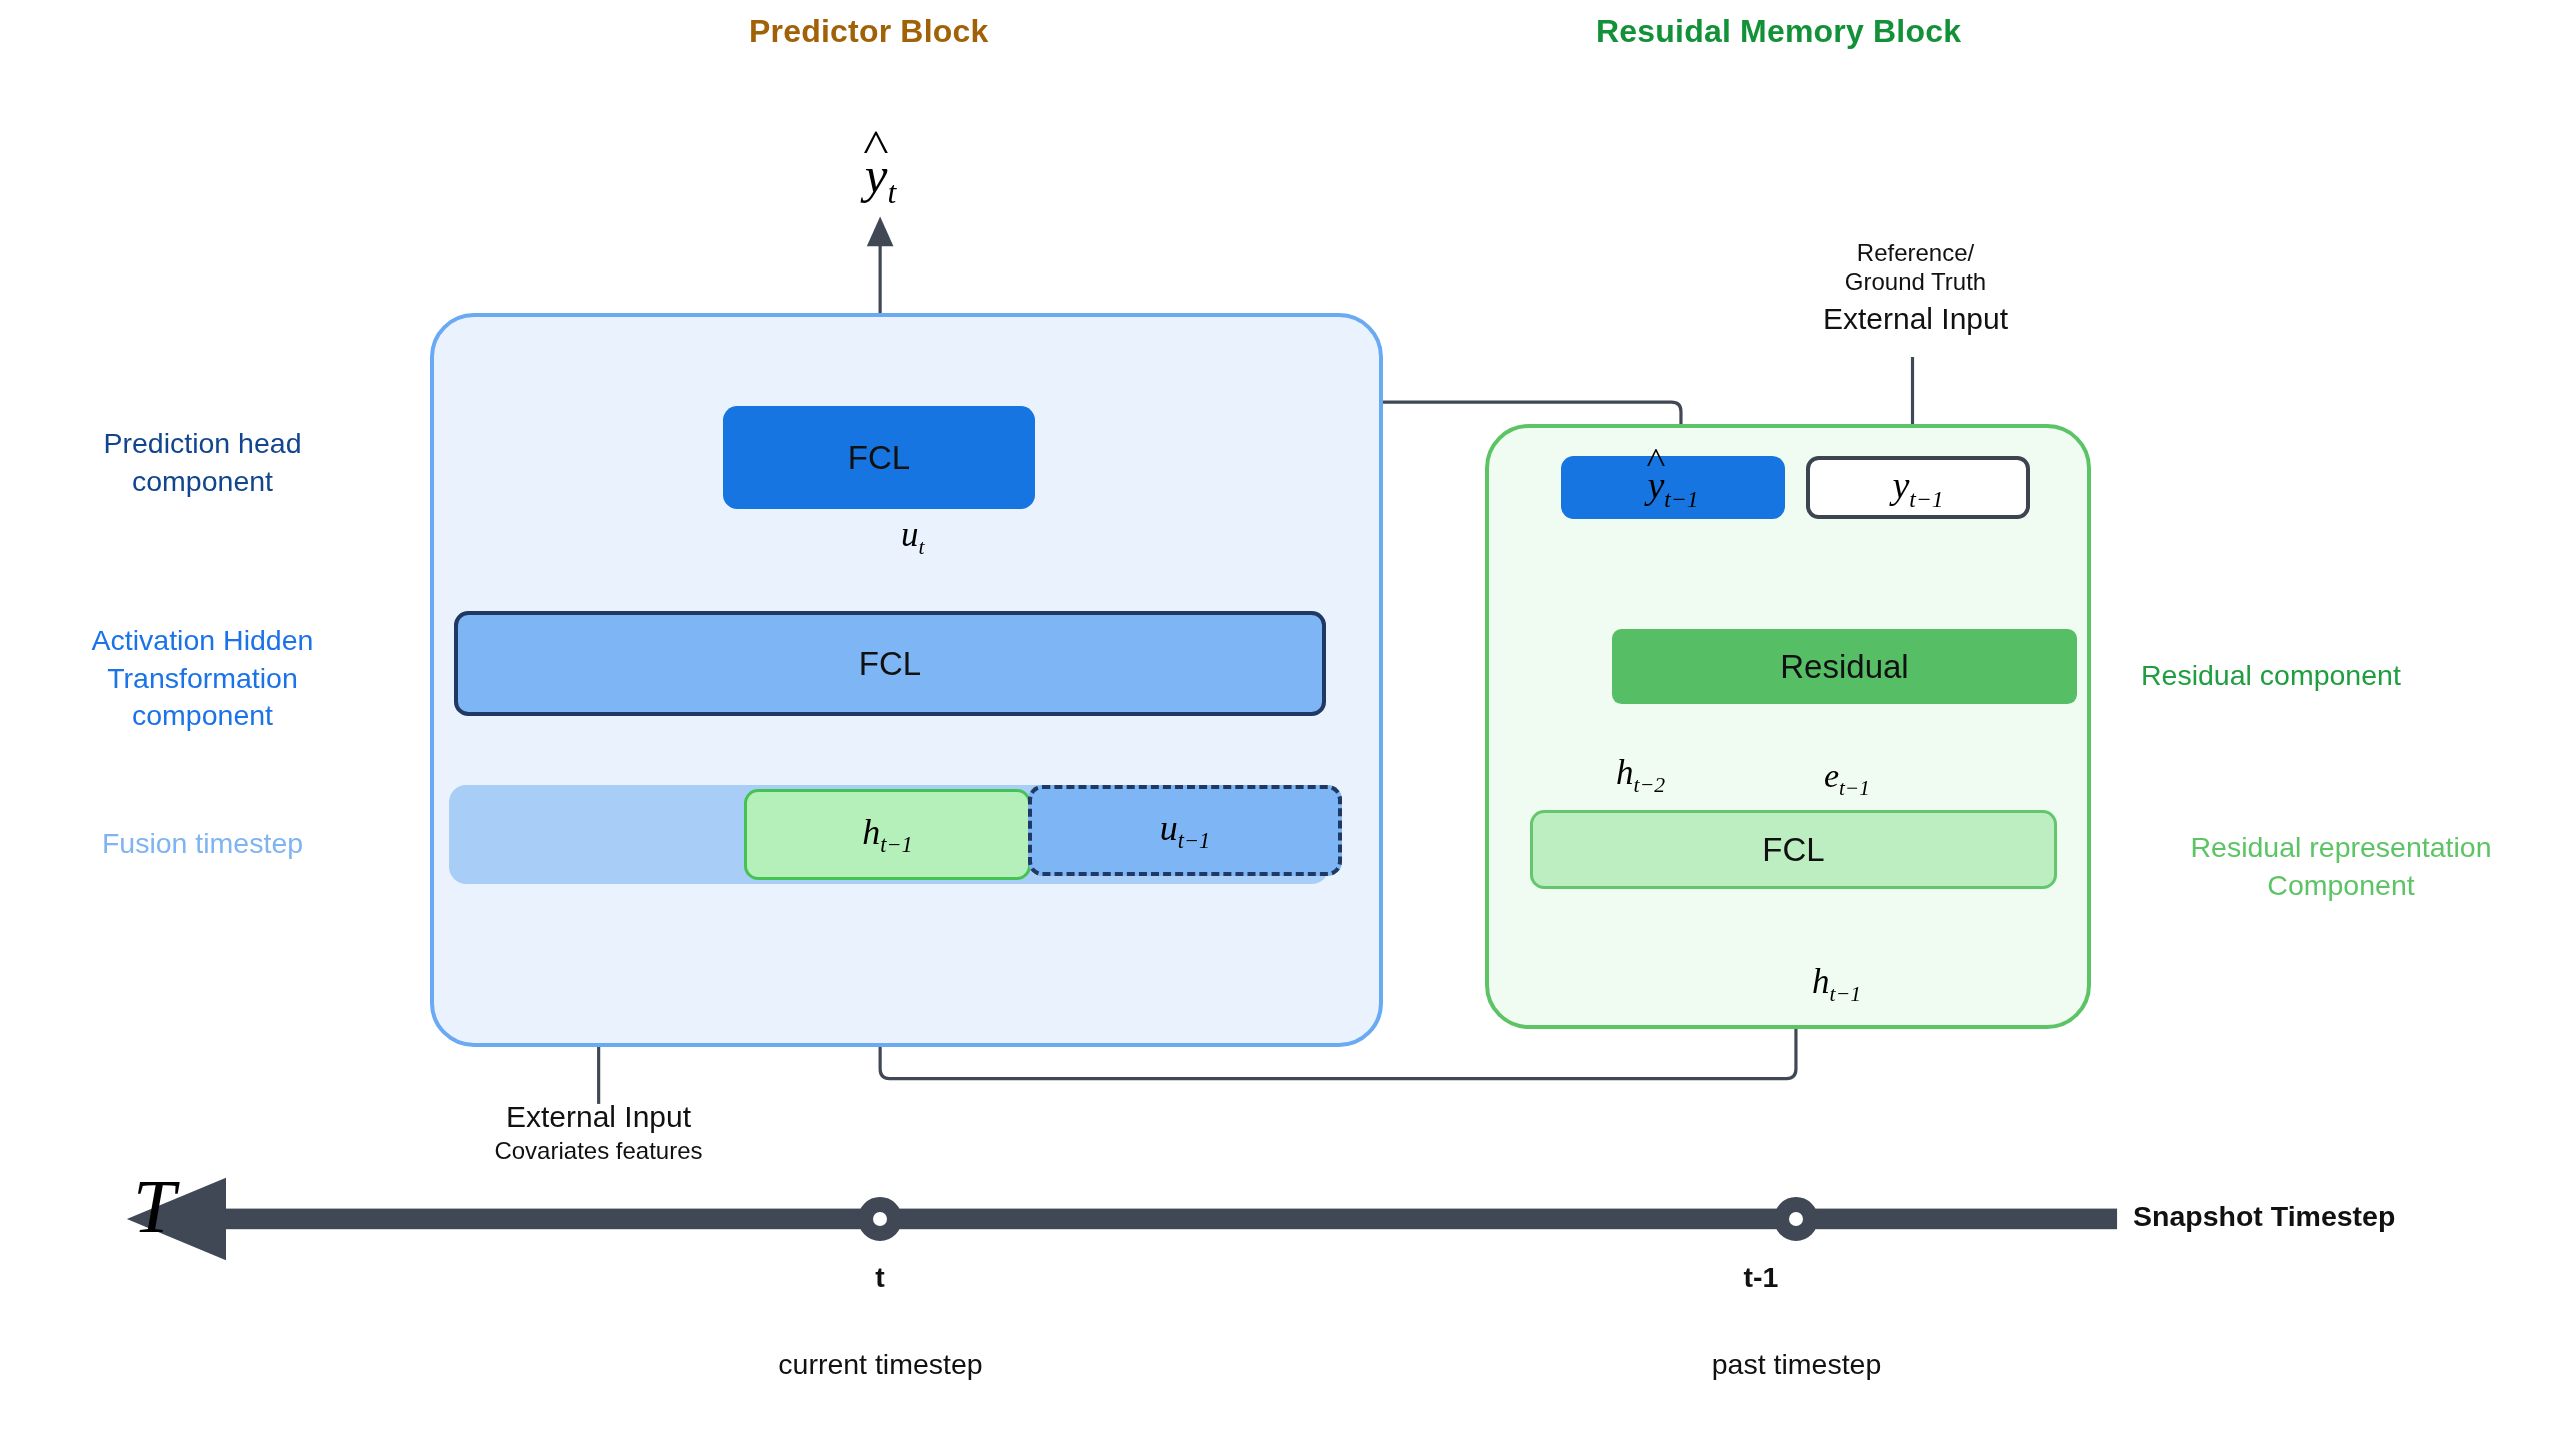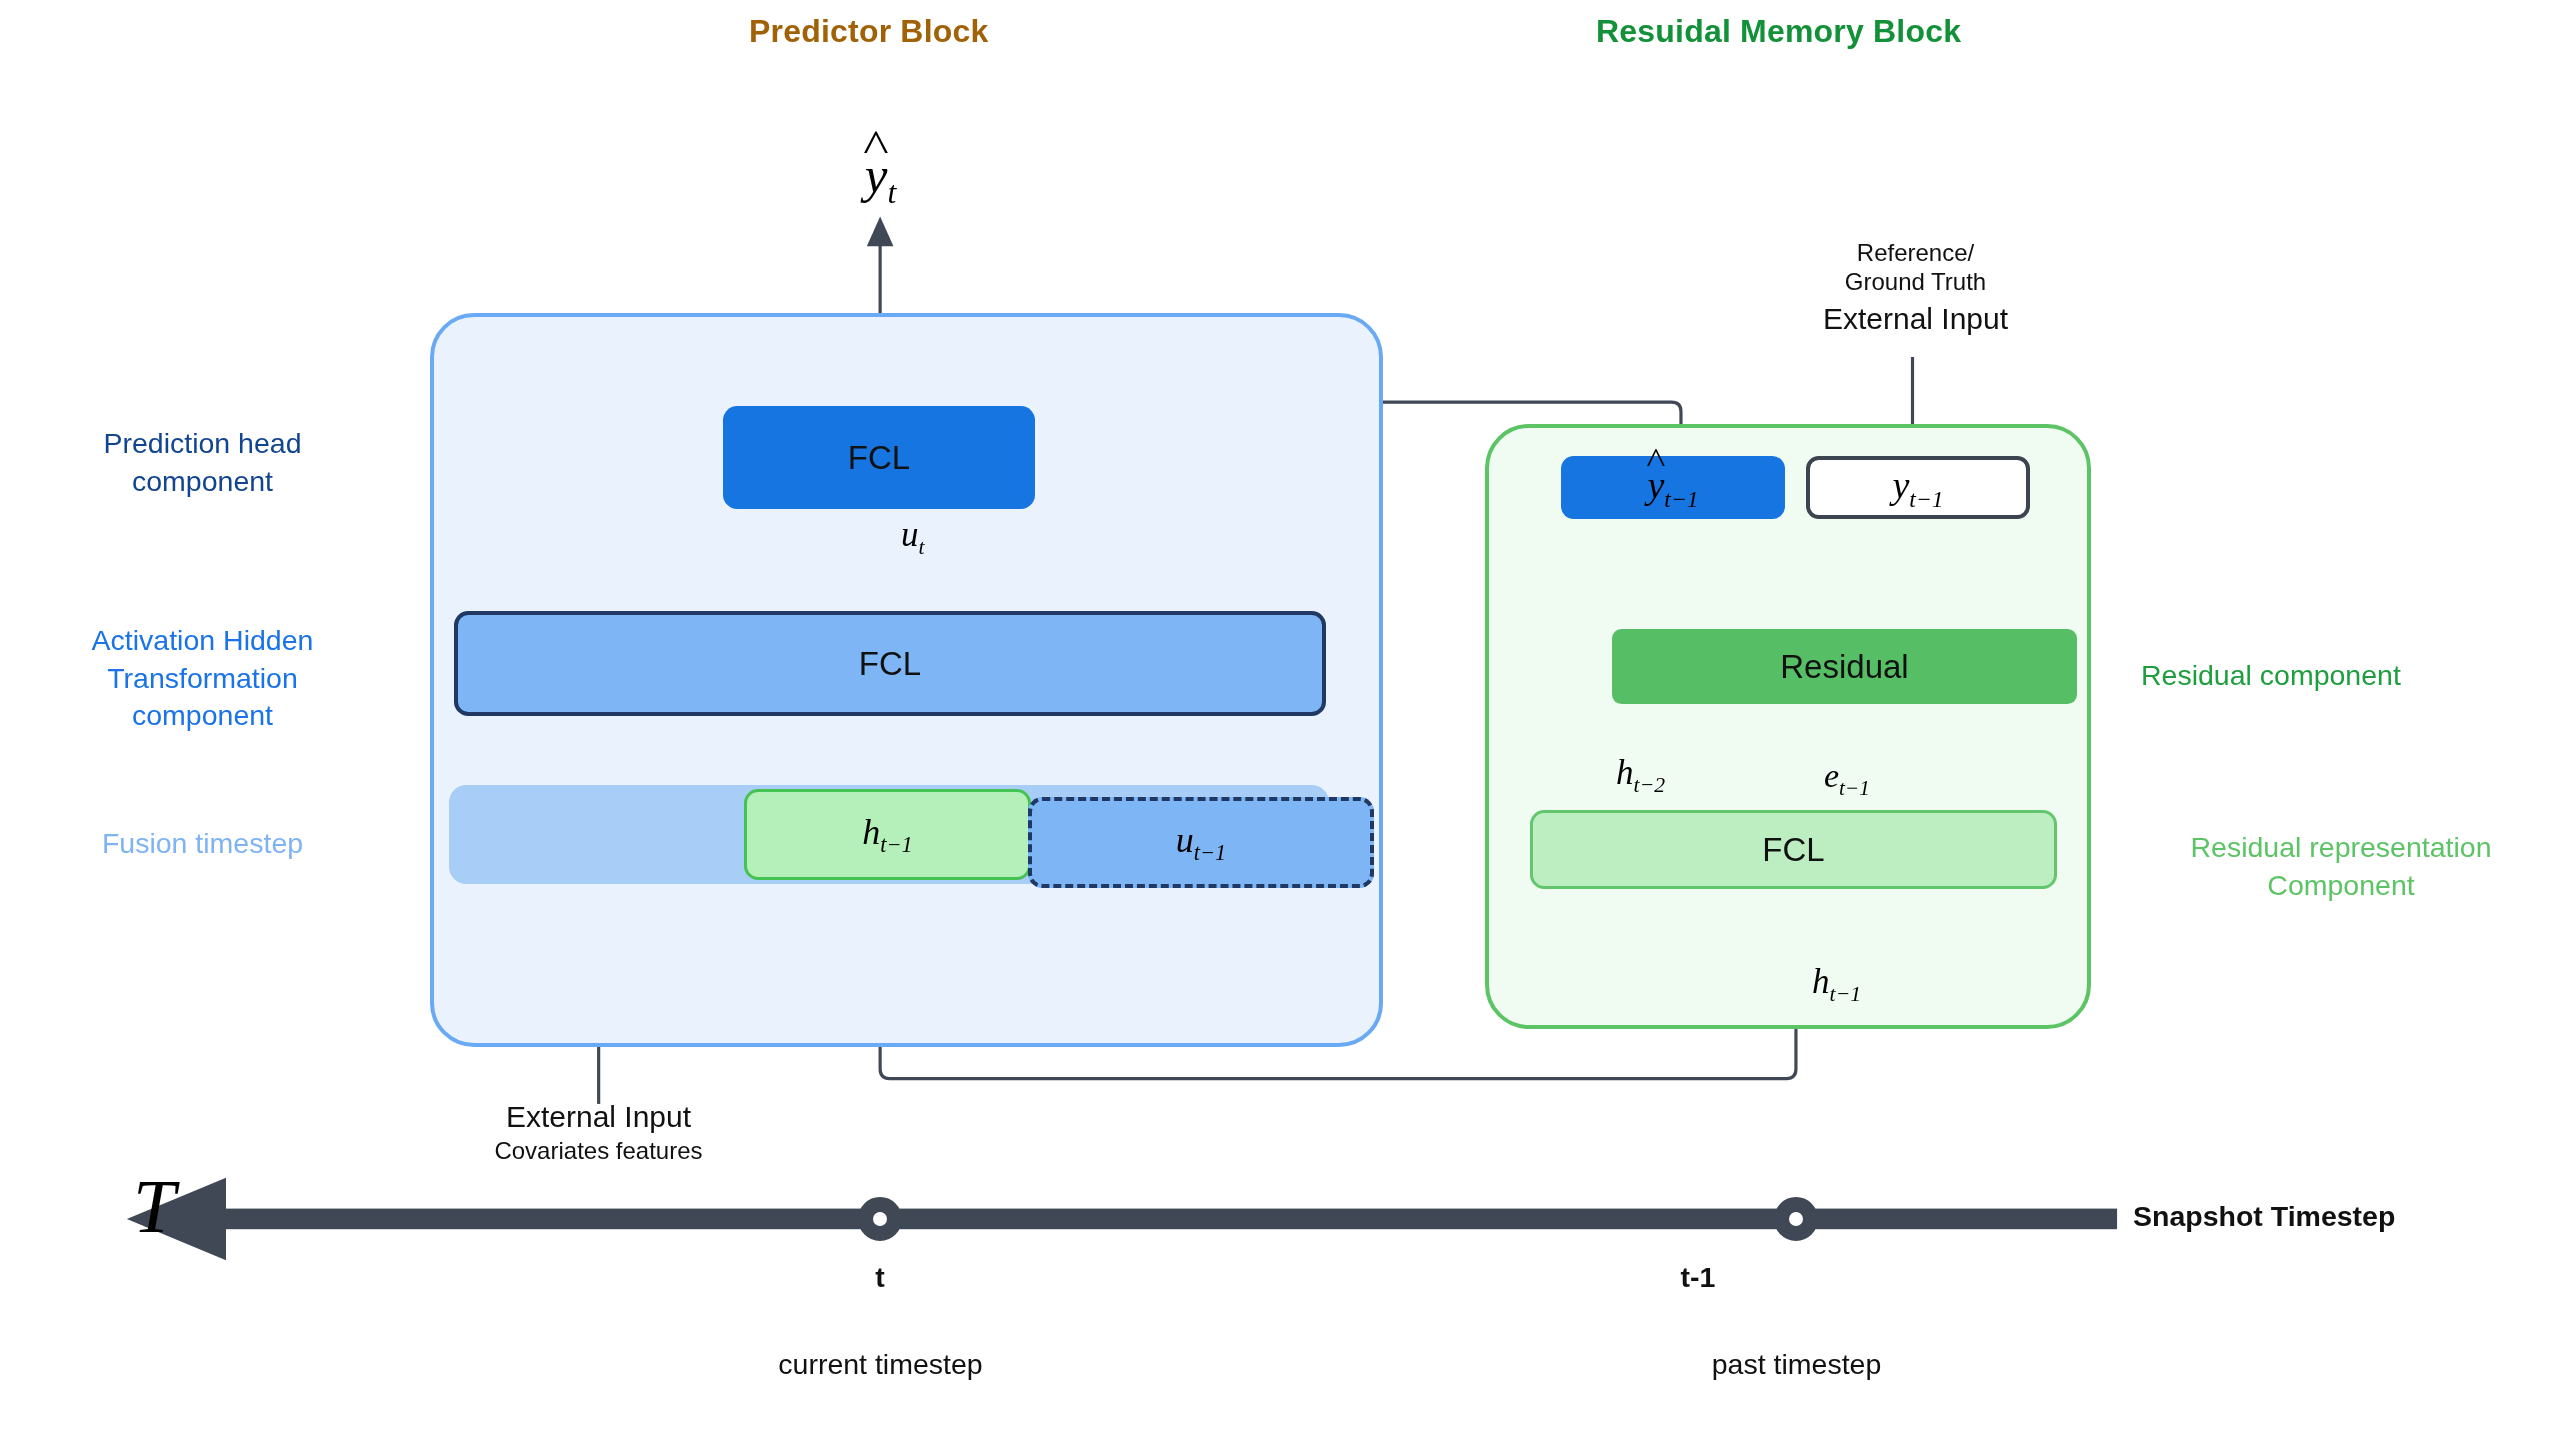--- a/index.html
+++ b/index.html
@@ -124,21 +124,21 @@
   <div class="abs box box-fcl-top ctr" style="left:723px;top:406px;width:312px;height:103px;">FCL</div>
 
   <div class="abs math" style="left:901px;top:515px;font-size:35px;">u<sub>t</sub></div>
 
   <div class="abs box box-fcl-mid ctr" style="left:454px;top:611px;width:872px;height:105px;">FCL</div>
 
   <div class="abs fusion-wrap" style="left:449px;top:785px;width:880px;height:99px;">
     <div class="abs cell cell-h ctr math" style="left:295px;top:4px;width:287px;height:91px;">
       <span>h<sub>t−1</sub></span>
     </div>
-    <div class="abs cell cell-u ctr math" style="left:579px;top:12px;width:346px;height:91px;">
+    <div class="abs cell cell-u ctr math" style="left:579px;top:0;width:314px;height:91px;">
       <span>u<sub>t−1</sub></span>
     </div>
   </div>
 
   <div class="abs anno" style="left:432px;top:1099px;width:333px;">
     <div class="anno-lg">External Input</div>
     <div class="anno-sm">Covariates features</div>
   </div>
 
   <div class="abs panel-res" style="left:1485px;top:424px;width:598px;height:597px;"></div>
@@ -194,17 +194,17 @@
 
   <div class="abs tl-dot" style="left:858px;top:1197px;">
       <i></i>
     </div>
   <div class="abs tl-tick" style="left:761px;top:1261px;width:238px;">t</div>
   <div class="abs tl-sub" style="left:722px;top:1348px;width:317px;">current timestep</div>
 
   <div class="abs tl-dot" style="left:1774px;top:1197px;">
       <i></i>
     </div>
-  <div class="abs tl-tick" style="left:1579px;top:1261px;width:238px;">t-1</div>
+  <div class="abs tl-tick" style="left:1642px;top:1261px;width:238px;">t-1</div>
   <div class="abs tl-sub" style="left:1638px;top:1348px;width:317px;">past timestep</div>
 
 </div>
 
 
 </body></html>

